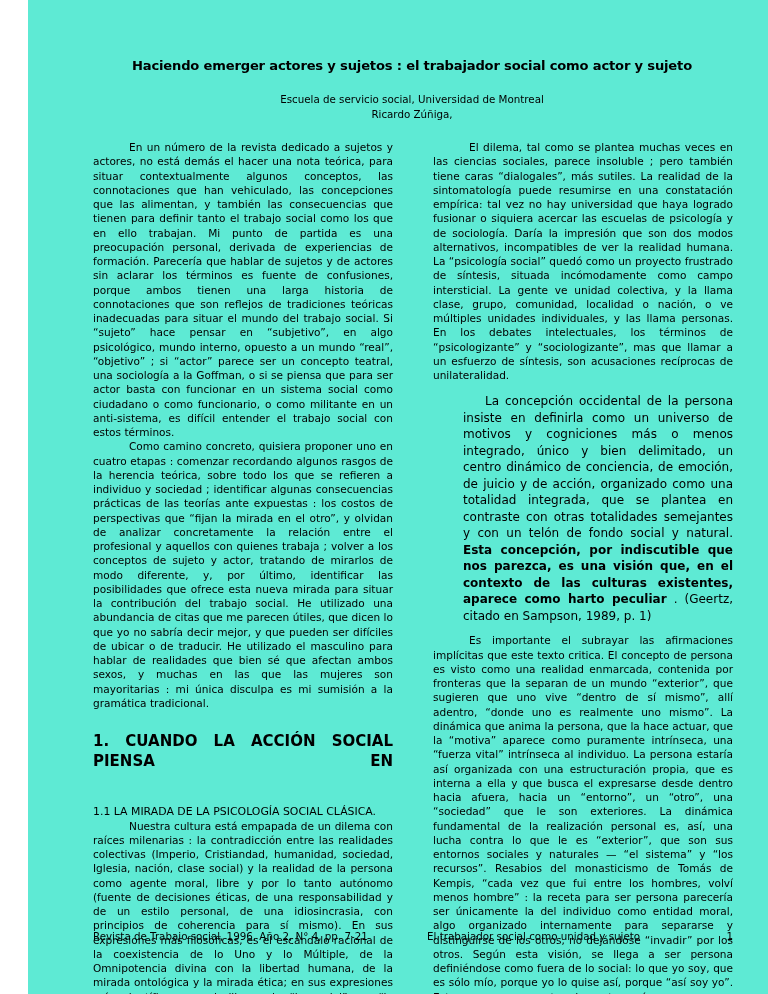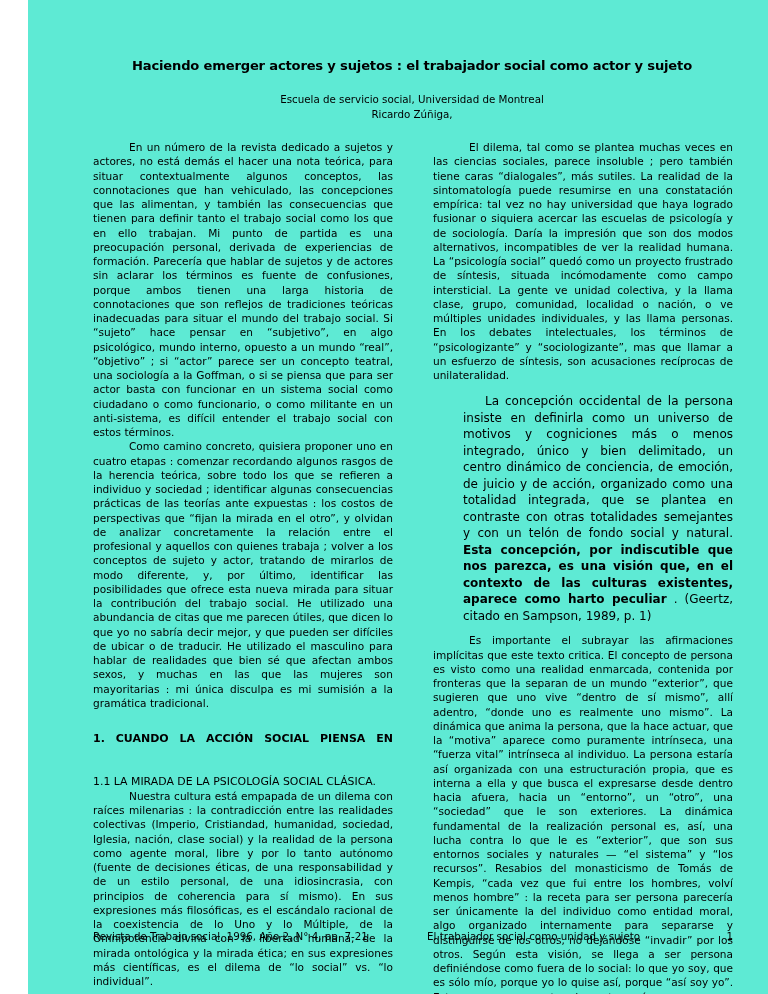--- a/index.html
+++ b/index.html
@@ -54,21 +54,21 @@
   p.body {
     margin: 0;
     font-size: 10.55px;
     line-height: 1.352;
     text-align: justify;
     text-justify: inter-word;
     text-indent: 36px;
     hyphens: none;
   }
   h2.sec {
-    font-size: 11px;
+    font-size: 15px;
     font-weight: bold;
     text-align: justify;
     text-justify: inter-word;
     line-height: 1.3;
     margin: 0;
   }
   h2.sec > span.just {
     display: block;
     text-align: justify;
   }

